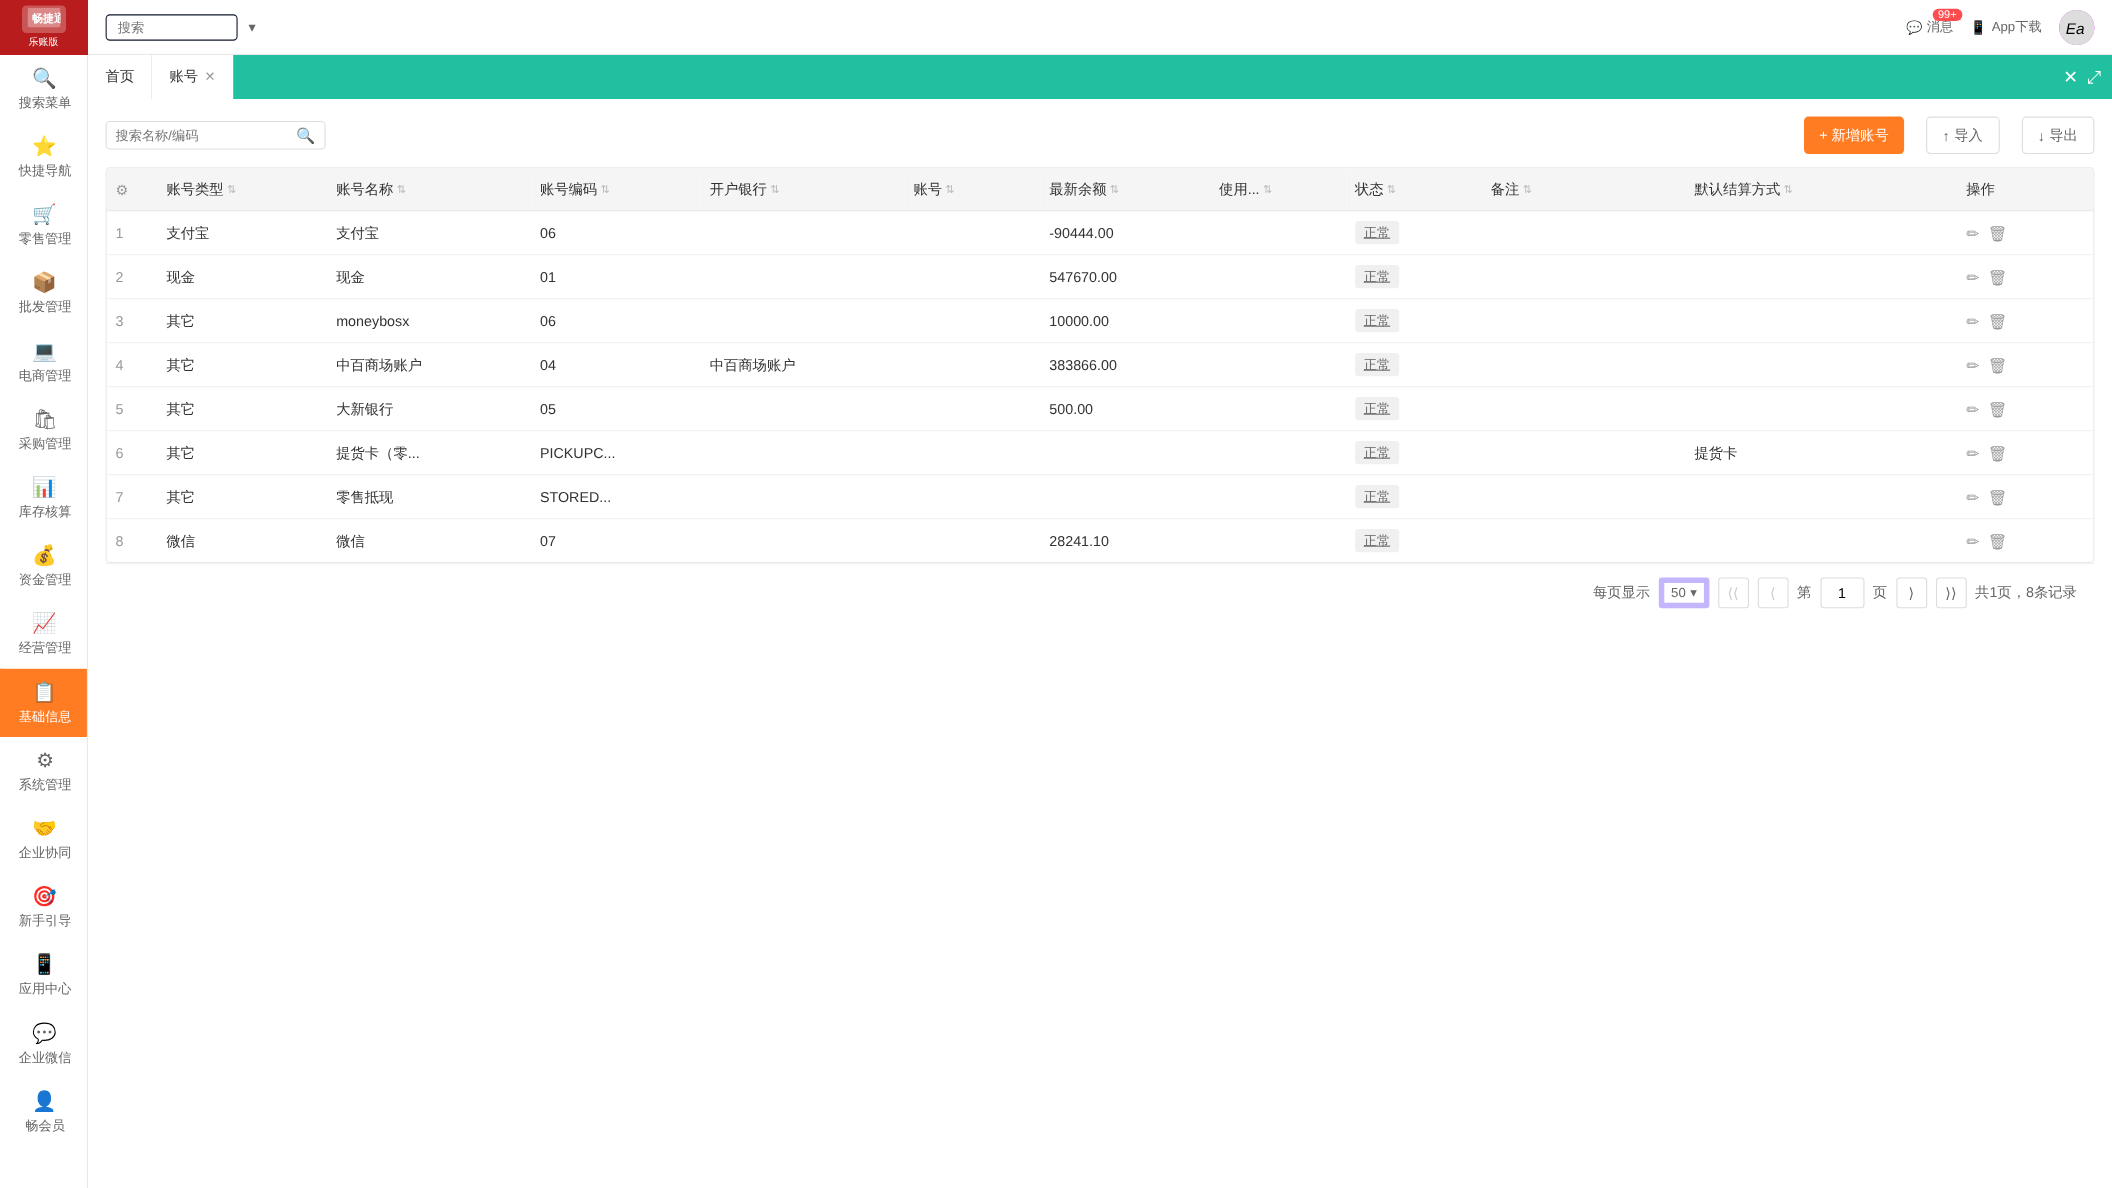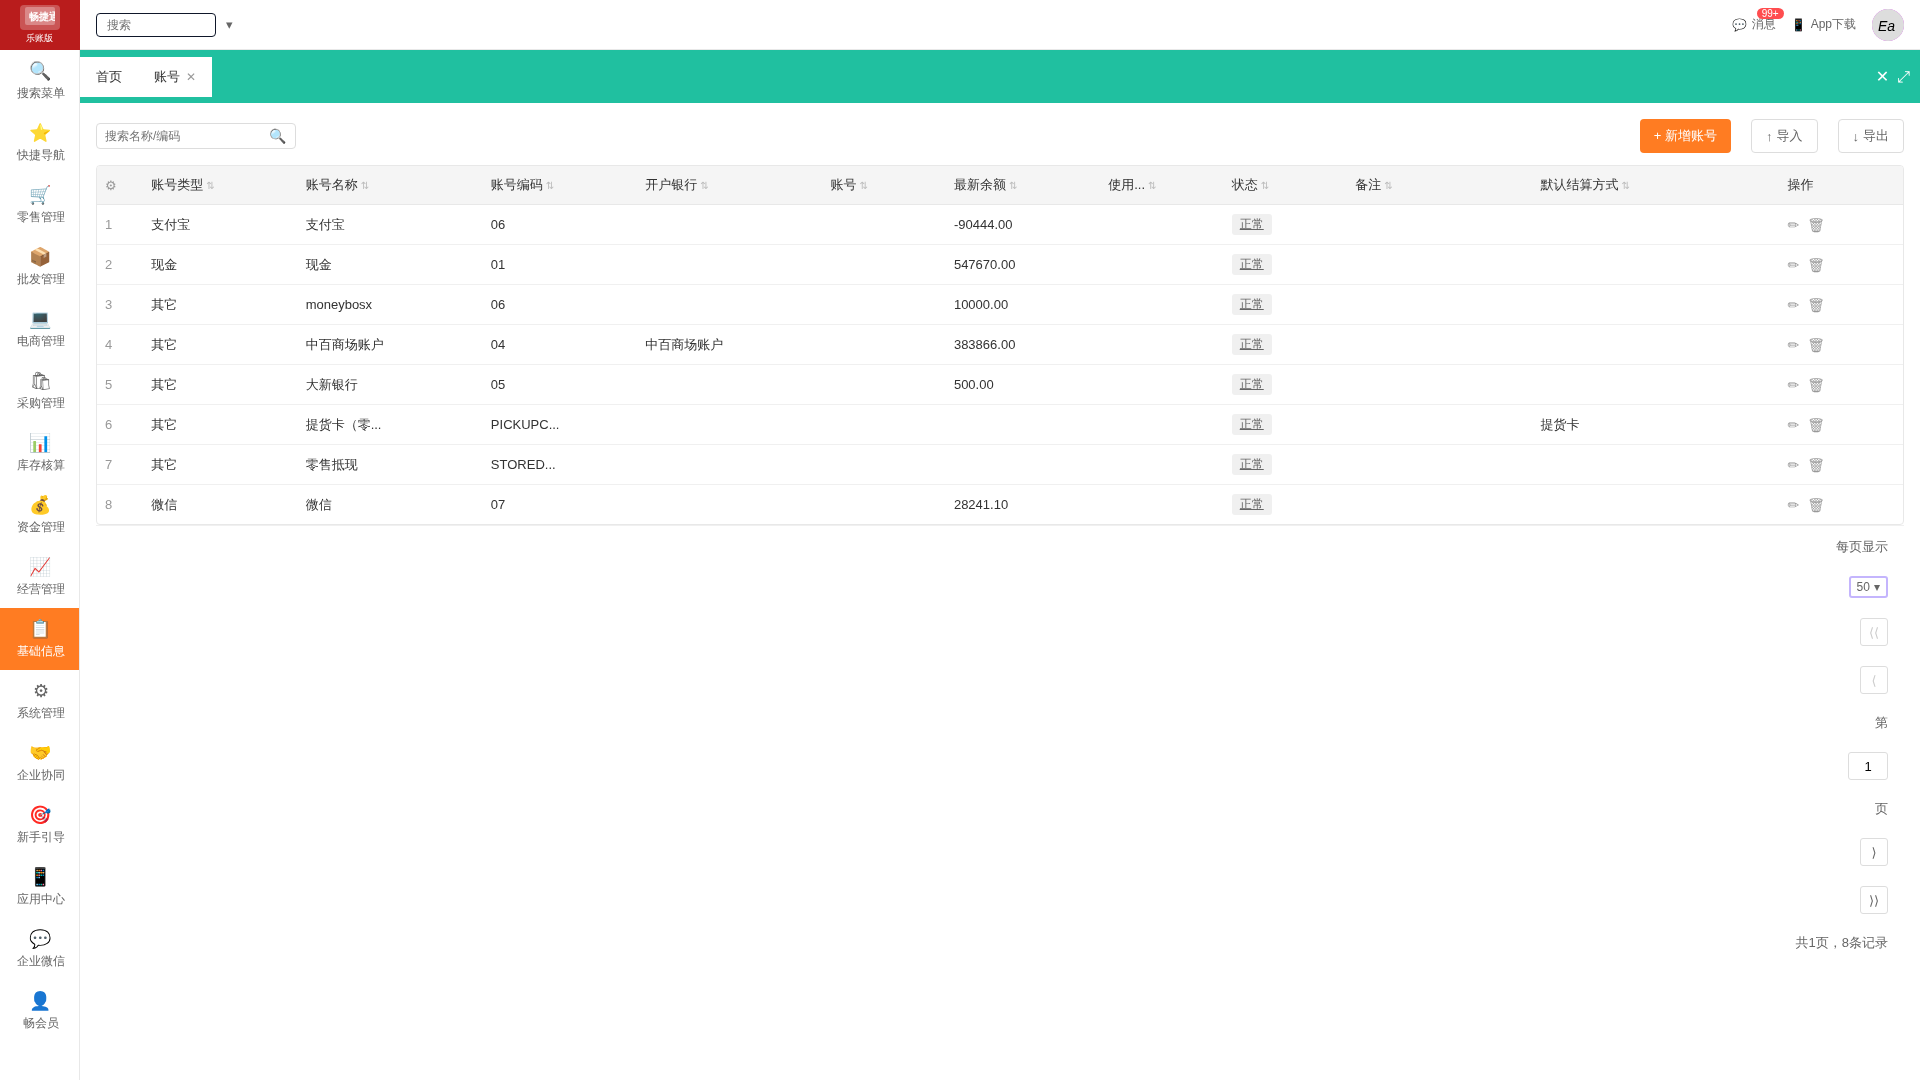--- a/index.html
+++ b/index.html
@@ -19,21 +19,21 @@
     .topbar-left { display: flex; align-items: center; gap: 10px; }
     .topbar-search { border: 1px solid #0f172a; border-radius: 4px; padding: 4px 10px; font-size: 12px; color: #999; width: 120px; }
     .topbar-dropdown { display: flex; align-items: center; gap: 4px; color: #666; cursor: pointer; }
     .topbar-right { display: flex; align-items: center; gap: 16px; }
     .topbar-msg { display: flex; align-items: center; gap: 4px; color: #666; font-size: 12px; cursor: pointer; position: relative; }
     .badge { background: #ff4d4f; color: #fff; border-radius: 10px; padding: 0 5px; font-size: 10px; position: absolute; top: -8px; right: -8px; }
     .topbar-download { display: flex; align-items: center; gap: 4px; color: #666; font-size: 12px; cursor: pointer; }
     .avatar { width: 32px; height: 32px; border-radius: 50%; background: #d946ef; overflow: hidden; cursor: pointer; font-style: italic; }
 
     
-    .tabbar { height: 53px; background: #20c0a0; display: flex; align-items: center; padding: 0 0; position: relative; }
+    .tabbar { height: 40px; background: #20c0a0; display: flex; align-items: center; padding: 0 0; position: relative; }
     .tab { height: 40px; padding: 0 16px; display: flex; align-items: center; gap: 6px; cursor: pointer; font-size: 13px; }
     .tab.home { background: #fff; color: #333; }
     .tab.active-tab { background: #fff; color: #333; }
     .tab-close { color: #999; font-size: 12px; cursor: pointer; }
     .tabbar-icons { position: absolute; right: 10px; display: flex; align-items: center; gap: 8px; }
     .tabbar-icon { color: #fff; cursor: pointer; font-size: 16px; }
 
     
     .content { flex: 1; background: #fff; overflow: auto; padding: 16px; }
 
@@ -55,22 +55,22 @@
     tr:last-child td { border-bottom: none; }
     .th-sort { display: flex; align-items: center; gap: 3px; cursor: pointer; }
     .sort-icon { color: #bbb; font-size: 10px; display: flex; flex-direction: column; }
     .status-badge { display: inline-block; background: #f0f0f0; color: #666; border-radius: 3px; padding: 2px 8px; font-size: 12px; text-decoration: underline; }
     .action-icons { display: flex; gap: 8px; }
     .action-icon { color: #999; cursor: pointer; font-size: 14px; }
     .row-num { color: #999; }
     .settings-icon { color: #999; cursor: pointer; }
 
     
-    .pagination { display: flex; align-items: flex-end; justify-content: flex-end; padding: 12px 16px; gap: 20px; font-size: 13px; color: #666; border-top: 1px solid #f0f0f0; background: #fff; flex-direction: column; }
-    .page-size-select { border: 2px solid #c4b5fd; border-radius: 3px; padding: 2px 6px; font-size: 12px; display: flex; align-items: center; gap: 4px; cursor: pointer; }
+    .pagination { display: flex; align-items: center; justify-content: flex-end; padding: 12px 16px; gap: 8px; font-size: 13px; color: #666; border-top: 1px solid #f0f0f0; background: #fff; }
+    .page-size-select { border: 5px solid #c4b5fd; border-radius: 3px; padding: 2px 6px; font-size: 12px; display: flex; align-items: center; gap: 4px; cursor: pointer; }
     .page-btn { width: 28px; height: 28px; border: 1px solid #ddd; border-radius: 3px; display: flex; align-items: center; justify-content: center; cursor: pointer; background: #fff; color: #666; }
     .page-btn.disabled { color: #ccc; cursor: not-allowed; }
     .page-input { width: 40px; height: 28px; border: 1px solid #ddd; border-radius: 3px; text-align: center; font-size: 13px; }
 
     .col-settings { width: 30px; }
     .col-type { width: 100px; }
     .col-name { width: 120px; }
     .col-code { width: 100px; }
     .col-bank { width: 120px; }
     .col-account { width: 80px; }

